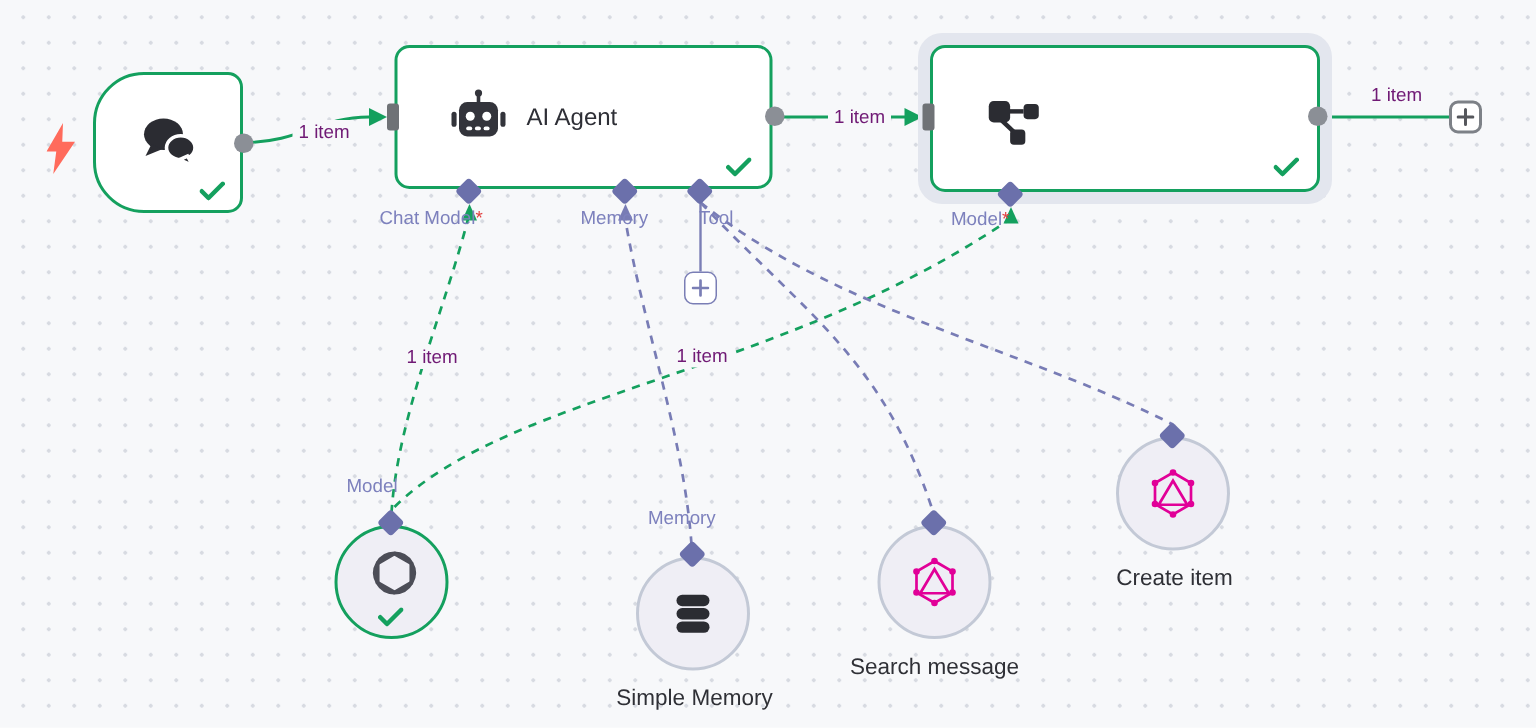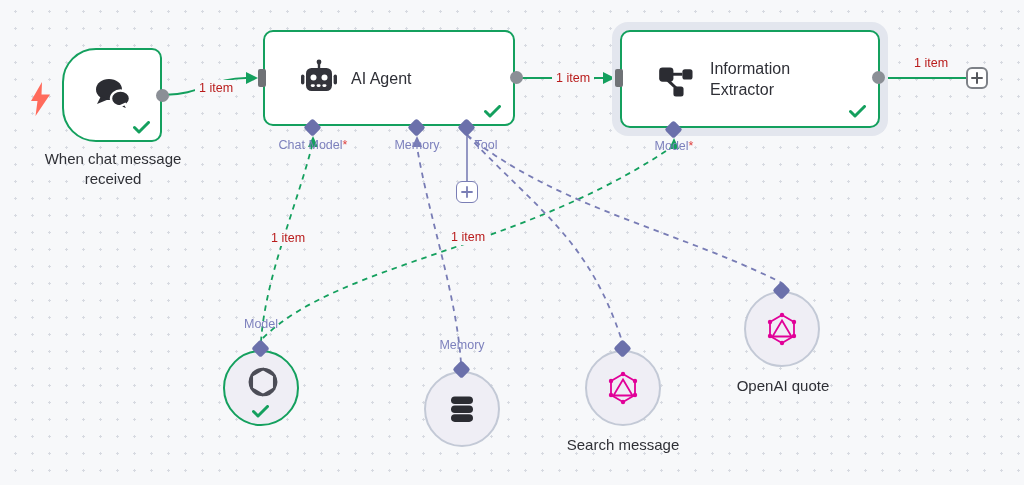--- a/index.html
+++ b/index.html
@@ -64,27 +64,27 @@
   }
   .name-label{
     position:absolute;
     font-size:15px;color:#2f3036;
     text-align:center;line-height:1.35;
     z-index:3;
   }
   .conn-label{
     position:absolute;
     font-size:12.5px;color:#7d81bd;
-    text-align:center;white-space:nowrap;
+    white-space:nowrap;
     z-index:3;
   }
   .conn-label .required{color:#e0403f;}
   .edge-label{
     position:absolute;
-    font-size:12.5px;color:#b91c1c;
+    font-size:12.5px;color:#701a75;
     background:#f7f8fa;
     padding:1px 4px;border-radius:3px;
     white-space:nowrap;
     z-index:3;
   }
   .plus-btn{
     position:absolute;
     width:22px;height:22px;
     background:#ffffff;
     border:2px solid #7d8187;
@@ -141,21 +141,20 @@
           <ellipse cx="30.5" cy="23.5" rx="9.5" ry="8"></ellipse>
           <path d="M35,29 L38.5,35.5 L29.5,31.5 Z"></path>
         </g>
       </g>
     </svg>
     <svg class="check" style="right:10px;bottom:6px;" width="17" height="13" viewBox="0 0 17 13">
       <path d="M1.5,6.5 L6,11 L15.5,1.5" stroke="#14a05e" stroke-width="3" fill="none" stroke-linecap="round" stroke-linejoin="round"></path>
     </svg>
   </div>
   <div class="endpoint-circle" style="left:156px;top:89px;"></div>
-  <div class="name-label" style="left:23px;top:149px;width:180px;">When chat message received</div>
 
   <div class="node" style="left:263px;top:30px;width:252px;height:96px;">
     <svg style="margin-left:34px;" width="40" height="40" viewBox="0 0 40 40">
       <g fill="#33343b">
         <circle cx="20" cy="4" r="2.4"></circle>
         <rect x="18.8" y="5" width="2.4" height="6" rx="1.2"></rect>
         <rect x="7" y="10" width="26" height="23" rx="5.5"></rect>
         <rect x="2" y="16.5" width="3.4" height="10" rx="1.7"></rect>
         <rect x="34.6" y="16.5" width="3.4" height="10" rx="1.7"></rect>
       </g>
@@ -191,21 +190,20 @@
   <div class="node" style="left:620px;top:30px;width:260px;height:98px;">
     <svg style="margin-left:34px;" width="38" height="38" viewBox="0 0 36 36">
       <path d="M16,13.5 H25" stroke="#2b2c32" stroke-width="2.8"></path>
       <path d="M11,19 L20,27.5" stroke="#2b2c32" stroke-width="2.8"></path>
       <g fill="#2b2c32">
         <rect x="3" y="7" width="13.5" height="13.5" rx="3.2"></rect>
         <rect x="25" y="8.8" width="9.6" height="9.6" rx="2.4"></rect>
         <rect x="16.5" y="25" width="9.6" height="9.6" rx="2.4"></rect>
       </g>
     </svg>
-    <div class="node-title" style="margin-left:16px;width:120px;">Information Extractor</div>
     <svg class="check" style="right:12px;bottom:8px;" width="17" height="13" viewBox="0 0 17 13">
       <path d="M1.5,6.5 L6,11 L15.5,1.5" stroke="#14a05e" stroke-width="3" fill="none" stroke-linecap="round" stroke-linejoin="round"></path>
     </svg>
   </div>
   <div class="input-rect" style="left:615px;top:69px;"></div>
   <div class="endpoint-circle" style="left:872px;top:71px;"></div>
   <div class="diamond" style="left:667px;top:123px;"></div>
   <div class="conn-label" style="left:634px;top:139px;width:80px;"><span>Model</span><span class="required">*</span></div>
 
   <div class="plus-btn" style="left:966px;top:67px;">
@@ -248,20 +246,21 @@
     <svg width="34" height="34" viewBox="0 0 34 34">
       <g fill="#2b2c32">
         <rect x="6" y="4.5" width="22" height="7.6" rx="3.8"></rect>
         <rect x="6" y="13.4" width="22" height="7.6" rx="3.8"></rect>
         <rect x="6" y="22.3" width="22" height="7.6" rx="3.8"></rect>
       </g>
     </svg>
   </div>
   <div class="diamond" style="left:455px;top:363px;"></div>
   <div class="conn-label" style="left:432px;top:338px;width:60px;">Memory</div>
+  <div class="name-label" style="left:393px;top:456px;width:140px;">Simple Memory</div>
 
   <div class="circle-node" style="left:585px;top:350px;">
     <svg width="34" height="34" viewBox="0 0 34 34">
       <g stroke="#e10098" stroke-width="1.8" fill="none">
         <polygon points="17,3 29,10 29,24 17,31 5,24 5,10"></polygon>
         <polygon points="17,8.5 26.5,24.5 7.5,24.5"></polygon>
       </g>
       <g fill="#e10098">
         <circle cx="17" cy="3" r="2.2"></circle>
           <circle cx="29" cy="10" r="2.2"></circle>
@@ -285,21 +284,21 @@
         <circle cx="17" cy="3" r="2.2"></circle>
           <circle cx="29" cy="10" r="2.2"></circle>
           <circle cx="29" cy="24" r="2.2"></circle>
         <circle cx="17" cy="31" r="2.2"></circle>
           <circle cx="5" cy="24" r="2.2"></circle>
           <circle cx="5" cy="10" r="2.2"></circle>
       </g>
     </svg>
   </div>
   <div class="diamond" style="left:775px;top:284px;"></div>
-  <div class="name-label" style="left:713px;top:376px;width:140px;">OpenAI quote</div>
+  <div class="name-label" style="left:713px;top:376px;width:140px;">Create item</div>
 
   <div class="edge-label" style="left:195px;top:80px;">1 item</div>
   <div class="edge-label" style="left:552px;top:70px;">1 item</div>
   <div class="edge-label" style="left:910px;top:55px;">1 item</div>
   <div class="edge-label" style="left:267px;top:230px;">1 item</div>
   <div class="edge-label" style="left:447px;top:229px;">1 item</div>
 
 </div>
 
 </body></html>

